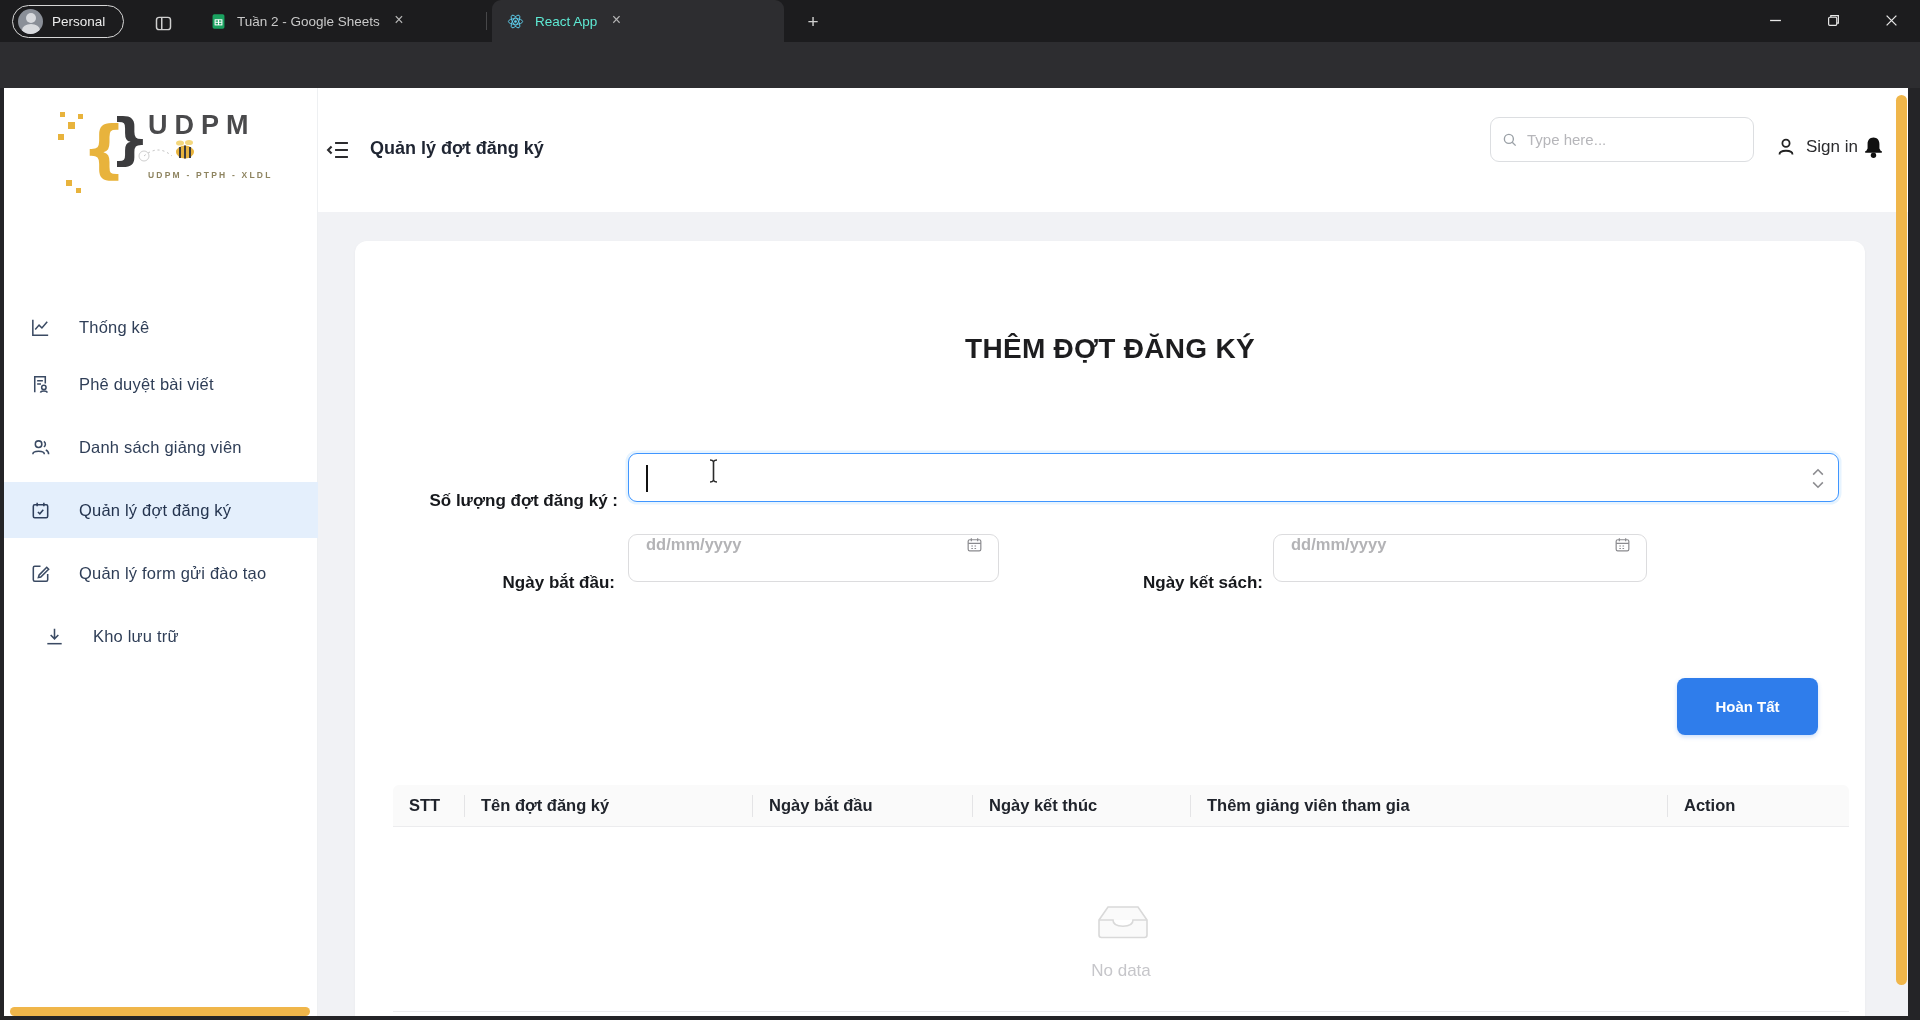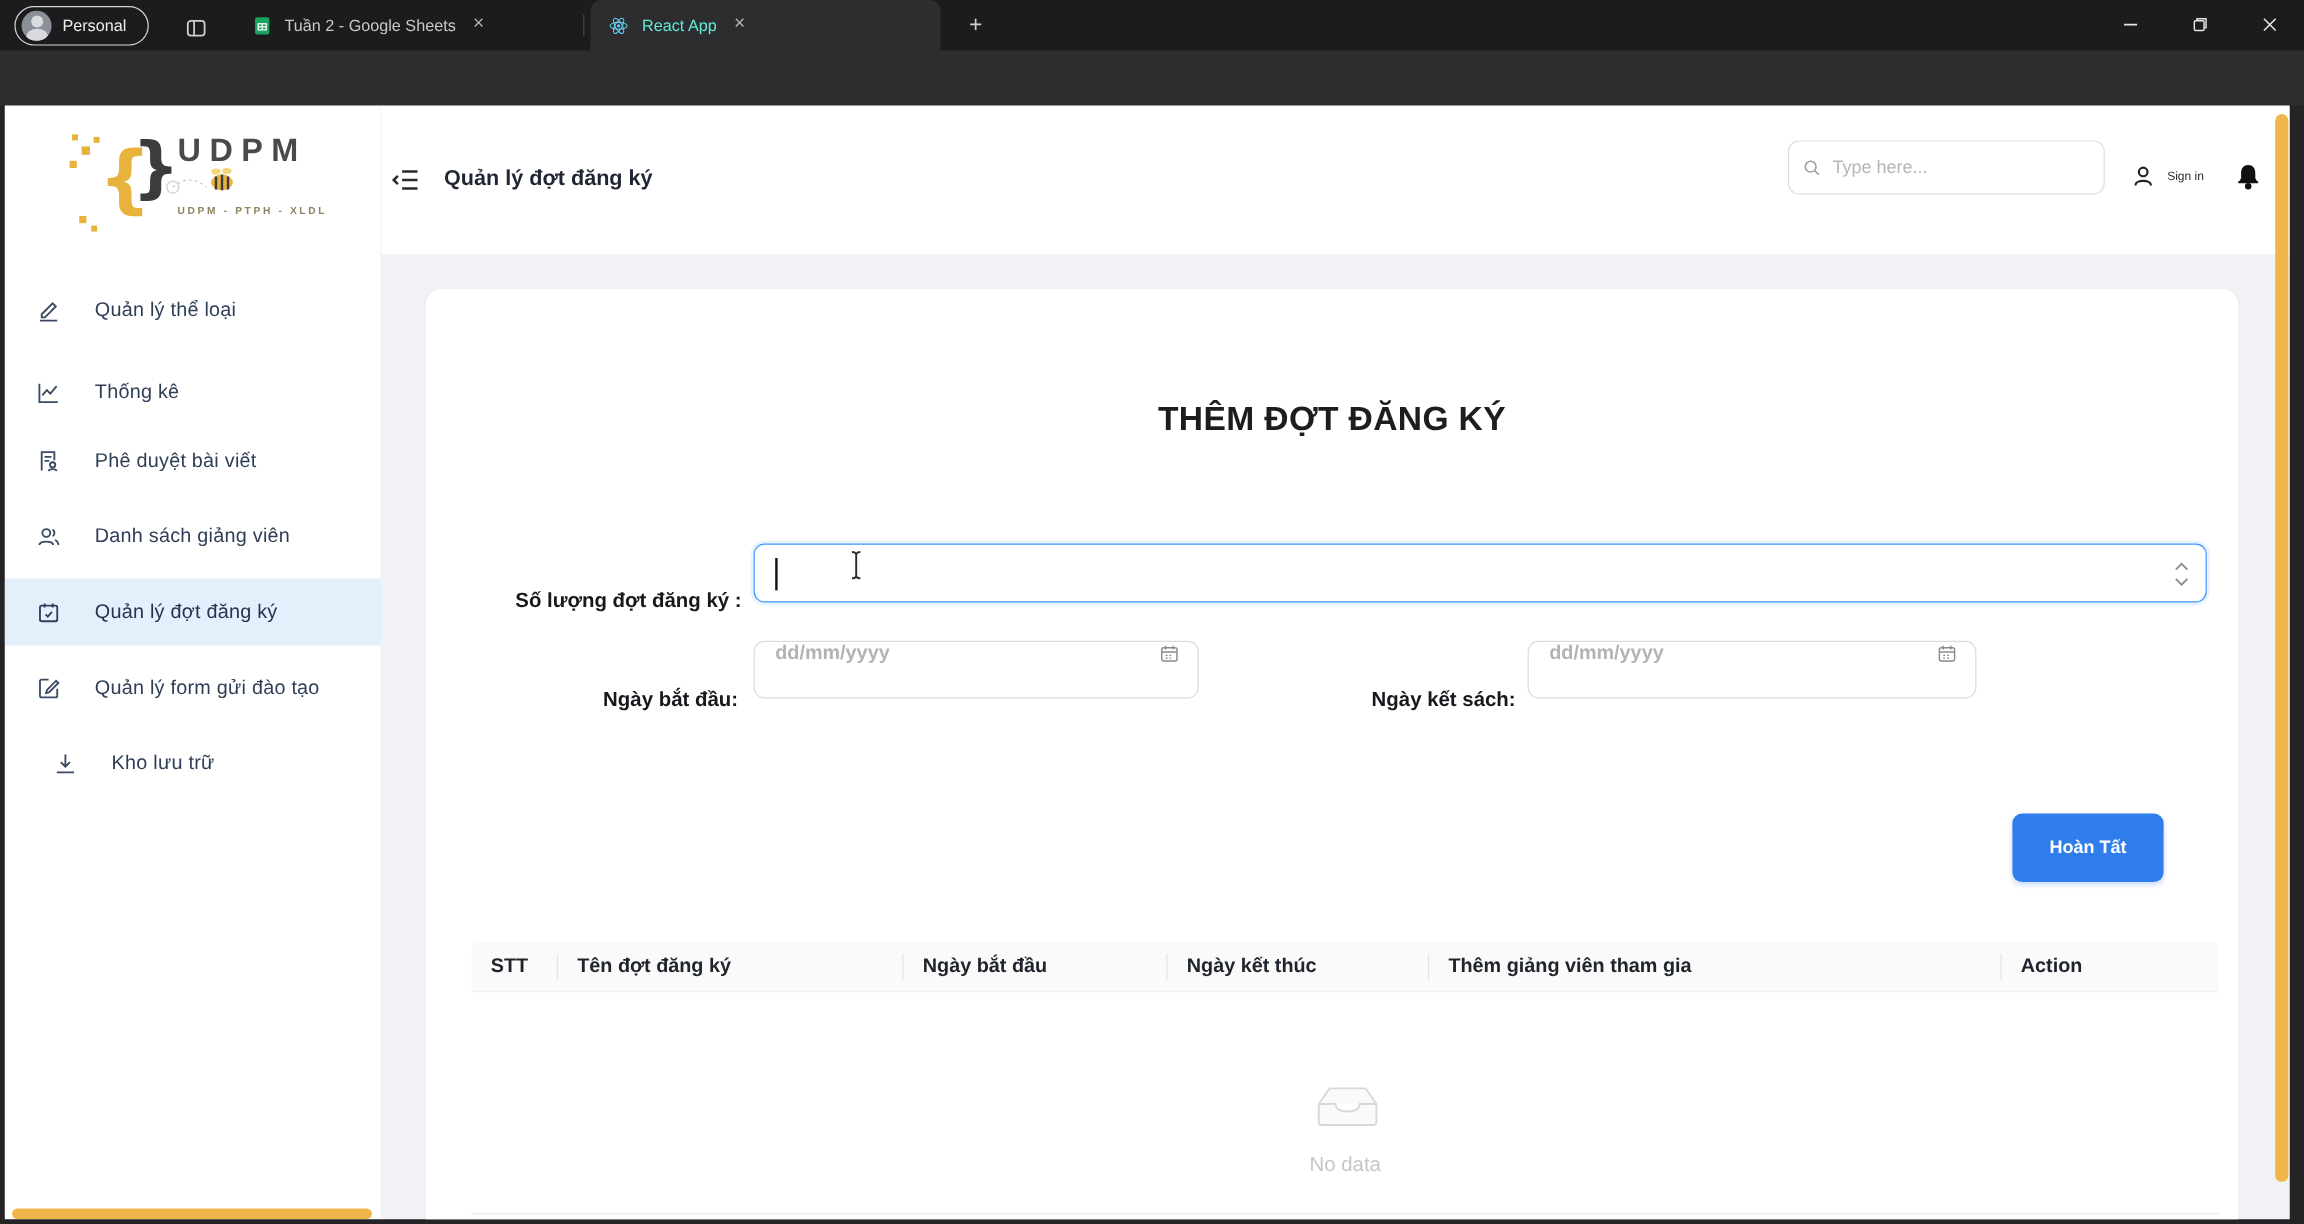--- a/index.html
+++ b/index.html
@@ -50,21 +50,21 @@
   .nav-icon { width:23px; height:23px; flex:0 0 23px; }
 
   
   #appheader { position:absolute; left:314px; top:0; width:1590px; height:124px; background:#fff; }
   #collapse-btn { position:absolute; left:6px; top:48px; width:30px; height:30px; cursor:pointer; }
   #page-title { position:absolute; left:52px; top:50px; font-size:18px; font-weight:700; color:#1f2532; }
   #hdr-search { position:absolute; left:1172px; top:29px; width:264px; height:45px; border:1px solid #dcdee1; border-radius:9px; display:flex; align-items:center; padding:0 10px; gap:8px; background:#fff;}
   #hdr-search input { border:none; outline:none; width:190px; font-size:15px; color:#333; font-family:inherit; background:transparent;}
   #hdr-search input::placeholder { color:#b6b6ba; }
   #signin { position:absolute; left:1456px; top:47px; display:flex; align-items:center; gap:8px; cursor:pointer;}
-  #signin span { font-size:10px; color:#2b2b2e; font-weight:500; }
+  #signin span { font-size:17px; color:#2b2b2e; font-weight:500; }
   #bell { position:absolute; left:1543px; top:47px; width:26px; height:28px; cursor:pointer;}
 
   
   #content { position:absolute; left:314px; top:124px; width:1590px; height:804px; background:#f1f2f5; }
   #card { position:absolute; left:37px; top:29px; width:1510px; height:790px; background:#fff; border-radius:12px; box-shadow:0 1px 3px rgba(0,0,0,.04); }
   #form-title { position:absolute; left:0; top:92px; width:1510px; text-align:center; font-size:28px; font-weight:700; color:#1d1d1f; letter-spacing:.3px;}
 
   .fld-label { position:absolute; font-size:17px; font-weight:700; color:#16181c; text-align:right;margin-top:26px; }
   #qty-label { left:0; top:224px; width:263px; }
   #qty-input { position:absolute; left:273px; top:212px; width:1211px; height:49px; border:1.5px solid #4096ff; border-radius:9px; background:#fff; box-shadow:0 0 0 2.5px rgba(24,144,255,.10); }
@@ -73,21 +73,21 @@
   #spinner { position:absolute; right:12px; top:10px; width:16px; height:29px; }
 
   #start-label { left:0; top:306px; width:260px; }
   #end-label   { left:700px; top:306px; width:208px; }
   .date-input { position:absolute; top:293px; height:48px; border:1px solid #dcdcde; border-radius:9px; background:#fff; display:flex; align-items:flex-start; padding:0 14px 0 17px; }
   #date-start { left:273px; width:371px; }
   #date-end   { left:918px; width:374px; }
   .date-input input { flex:1; border:none; outline:none; font-size:16.5px; font-weight:600; font-family:inherit; color:#444; background:transparent; min-width:0;}
   .date-input input::placeholder { color:#b3b3b6; }
 
-  #submit-btn { position:absolute; left:1322px; top:437px; width:126px; height:57px; background:#2f7deb; border:none; border-radius:8px;
+  #submit-btn { position:absolute; left:1322px; top:437px; width:141px; height:57px; background:#2f7deb; border:none; border-radius:8px;
     color:#fff; font-size:15px; font-weight:700; font-family:inherit; cursor:pointer; box-shadow:0 2px 4px rgba(47,125,235,.25);}
 
   
   #table-header { position:absolute; left:38px; top:544px; width:1456px; height:42px; background:#fafafa; border-bottom:1px solid #ececee; display:flex; border-radius:6px 6px 0 0;}
   .th { position:relative; display:flex; align-items:center; padding-left:16px; font-size:16.5px; font-weight:600; color:#20242c; }
   .th:not(:last-child)::after { content:""; position:absolute; right:0; top:10px; width:1px; height:22px; background:#e4e4e6; }
   .th.c0{width:72px;} .th.c1{width:288px;} .th.c2{width:220px;} .th.c3{width:218px;} .th.c4{width:477px;} .th.c5{width:143px;}
   #table-body { position:absolute; left:38px; top:586px; width:1456px; height:185px; border-bottom:1px solid #ececee; }
   #empty-icon { position:absolute; left:698px; top:73px; width:64px; height:44px; }
   #empty-text { position:absolute; left:0; top:134px; width:1456px; text-align:center; font-size:17px; color:#c6c6ca; }
@@ -277,27 +277,20 @@
           <path d="M92 62 q14 -12 28 0" stroke="#bdbdbd" stroke-width="1" fill="none" stroke-dasharray="2 3"></path>
           <circle cx="92" cy="62" r="5" fill="none" stroke="#cfcfcf" stroke-width="1"></circle>
           <ellipse cx="133" cy="58" rx="9" ry="6.5" fill="#e8b33c"></ellipse>
           <path d="M128 53v11M133 51.5v13M138 53v11" stroke="#3c3c3e" stroke-width="2"></path>
           <ellipse cx="128" cy="49" rx="4" ry="2.6" fill="#f4d77d"></ellipse>
             <ellipse cx="137" cy="48.5" rx="4" ry="2.6" fill="#f4d77d"></ellipse>
           <text x="96" y="84" font-size="8.5" font-weight="bold" fill="#8e8460" letter-spacing="2.2" font-family="Liberation Sans, sans-serif">UDPM - PTPH - XLDL</text>
         </svg>
       </div>
 
-      <div class="nav-item" style="top:142px;">
-        <svg class="nav-icon" viewBox="0 0 24 24" fill="none" stroke="#3a4a63" stroke-width="1.6">
-            <path d="M6 15.5L15.5 6l2.8 2.8L8.8 18.3H6v-2.8z"></path>
-            <path d="M4.5 21h15"></path>
-          </svg>
-        <span>Quản lý thể loại</span>
-      </div>
       <div class="nav-item" style="top:211px;">
         <svg class="nav-icon" viewBox="0 0 24 24" fill="none" stroke="#3a4a63" stroke-width="1.6">
             <path d="M4 4v16h16"></path>
             <path d="M6.5 14l4-4.5 3 3 5.5-6.5"></path>
           </svg>
         <span>Thống kê</span>
       </div>
       <div class="nav-item" style="top:268px;">
         <svg class="nav-icon" viewBox="0 0 24 24" fill="none" stroke="#3a4a63" stroke-width="1.6">
             <path d="M6 20V4h11v7"></path>

